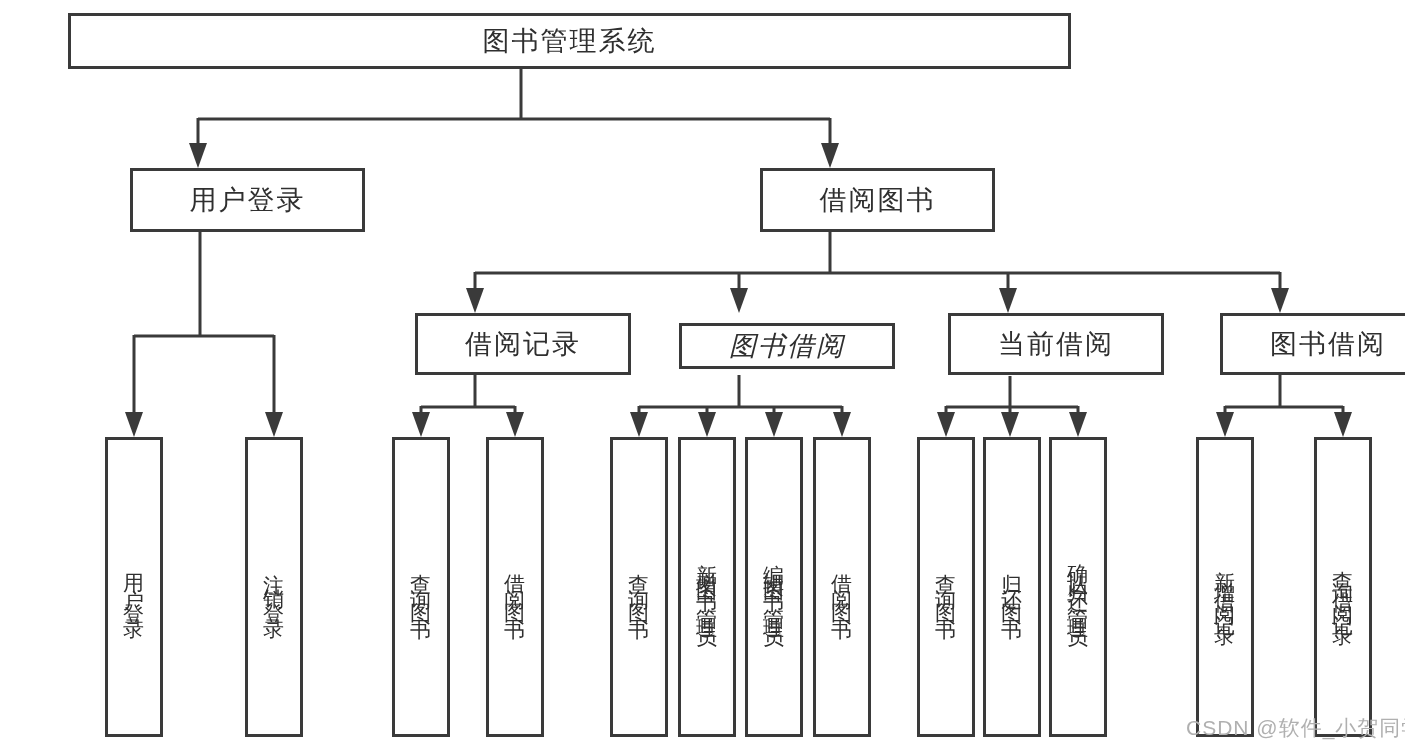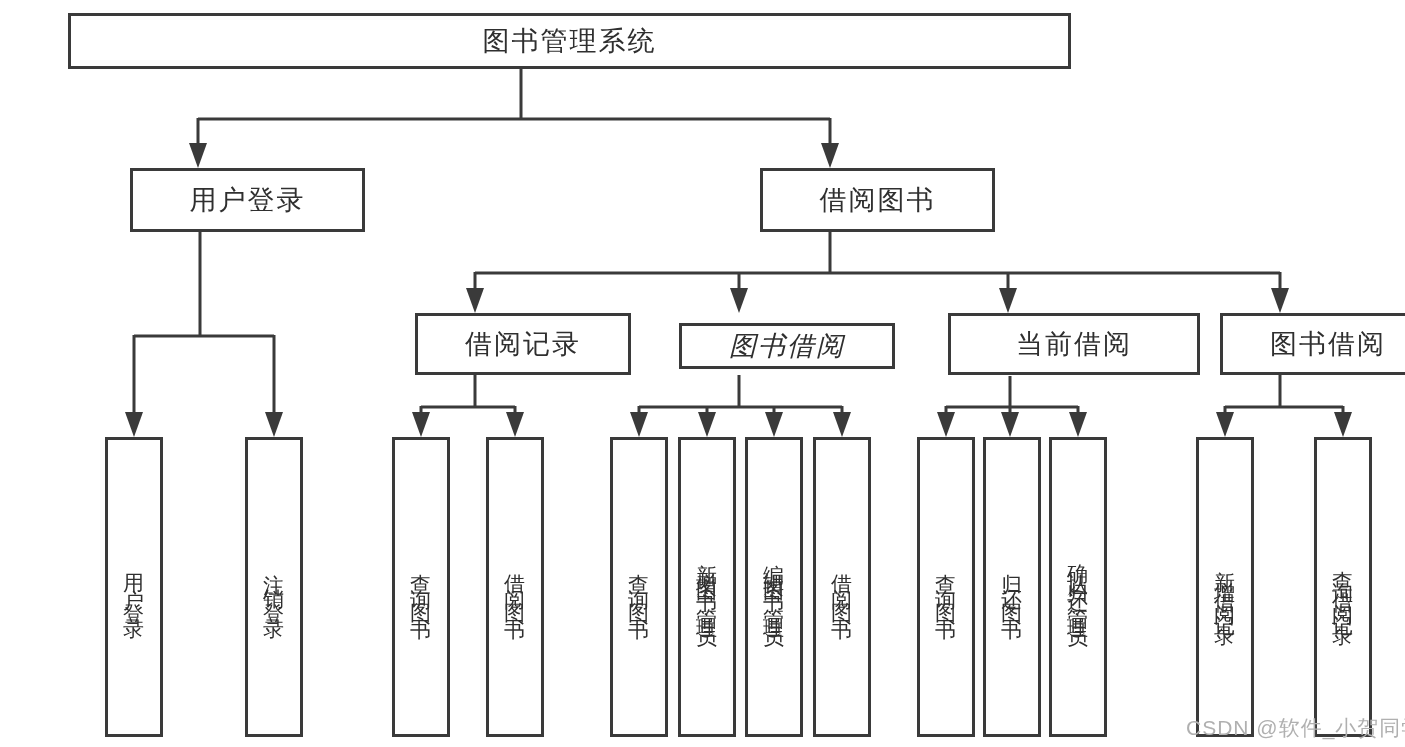--- a/index.html
+++ b/index.html
@@ -79,21 +79,21 @@
     </g>
   </svg>
 
   <div class="node hbox" style="left:20px;top:13px;width:1003px;height:56px;">图书管理系统</div>
 
   <div class="node hbox" style="left:82px;top:168px;width:235px;height:64px;">用户登录</div>
   <div class="node hbox" style="left:712px;top:168px;width:235px;height:64px;">借阅图书</div>
 
   <div class="node hbox" style="left:367px;top:313px;width:216px;height:62px;">借阅记录</div>
   <div class="node hbox" style="left:631px;top:323px;width:216px;height:46px;font-style:italic;">图书借阅</div>
-  <div class="node hbox" style="left:900px;top:313px;width:252px;height:62px;">当前借阅</div>
+  <div class="node hbox" style="left:900px;top:313px;width:216px;height:62px;">当前借阅</div>
   <div class="node hbox" style="left:1172px;top:313px;width:216px;height:62px;">图书借阅</div>
 
   <div class="node vbox sp4" style="left:105px;top:437px;width:58px;height:300px;">
     <span>用户登录</span>
   </div>
   <div class="node vbox sp4" style="left:245px;top:437px;width:58px;height:300px;">
     <span>注销登录</span>
   </div>
 
   <div class="node vbox sp4" style="left:392px;top:437px;width:58px;height:300px;">

